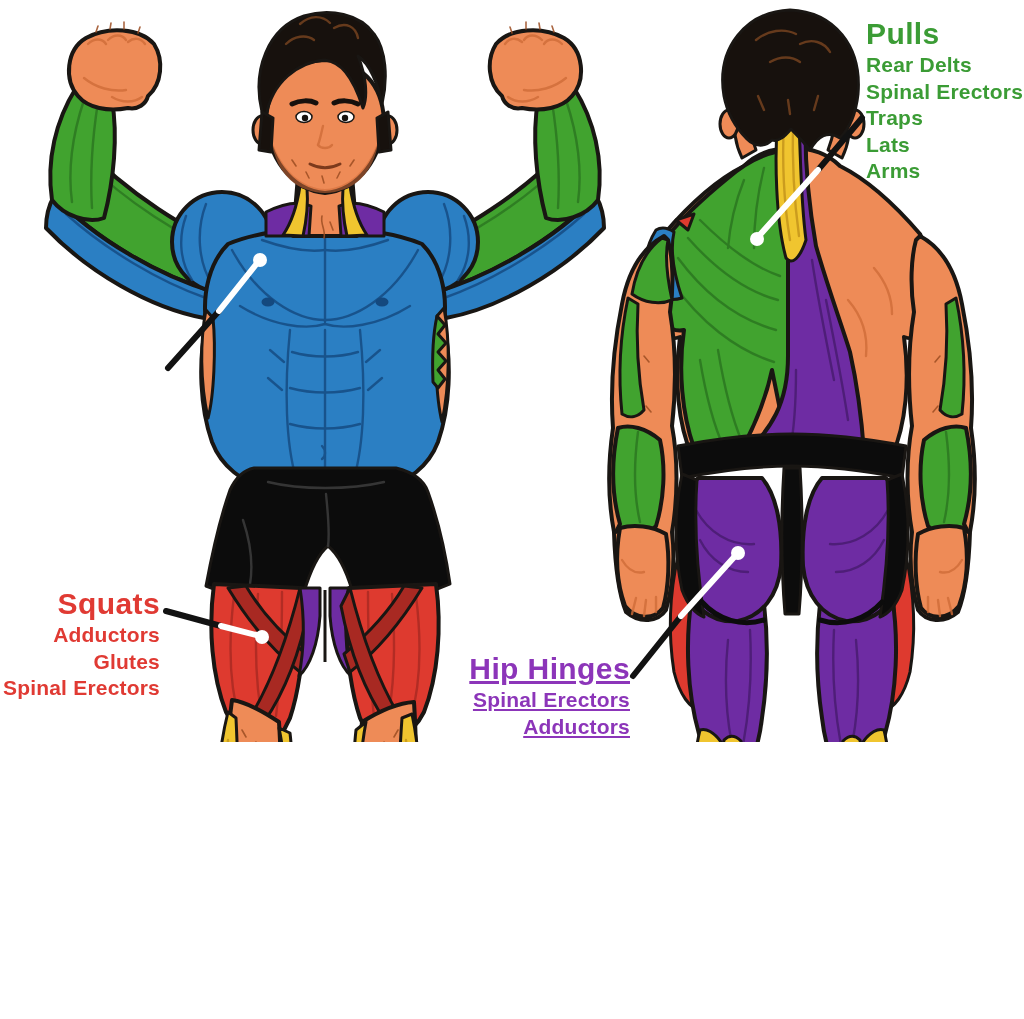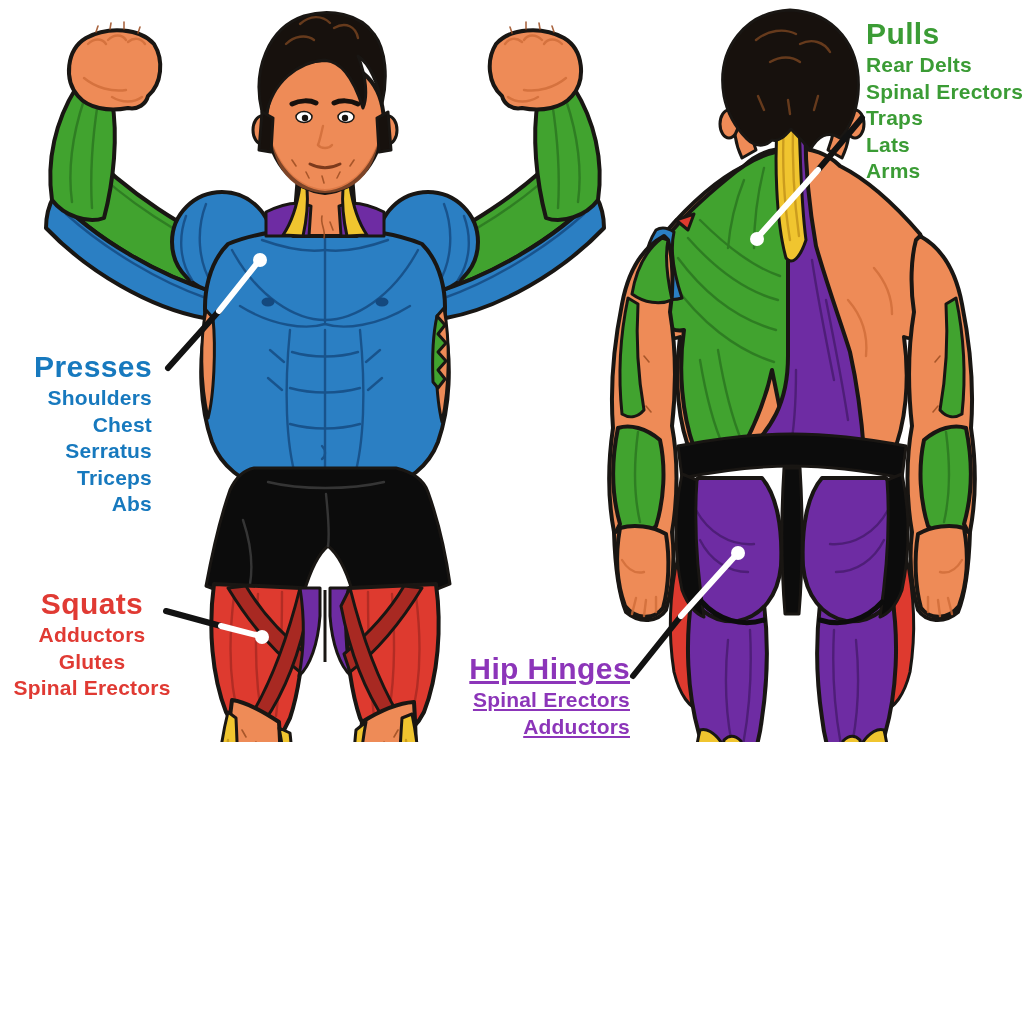--- a/index.html
+++ b/index.html
@@ -499,30 +499,22 @@
 
   <div class="label c-green" style="left:866px;top:16px;width:160px;">
     <div class="ttl">Pulls</div>
     <div class="itm">Rear Delts</div>
     <div class="itm">Spinal Erectors</div>
     <div class="itm">Traps</div>
     <div class="itm">Lats</div>
     <div class="itm">Arms</div>
   </div>
 
-  <div class="label lab-right c-blue" style="left:0;top:349px;width:152px;">
-    <div class="ttl">Presses</div>
-    <div class="itm">Shoulders</div>
-    <div class="itm">Chest</div>
-    <div class="itm">Serratus</div>
-    <div class="itm">Triceps</div>
-    <div class="itm">Abs</div>
-  </div>
-
-  <div class="label lab-right c-red" style="left:12px;top:586px;width:160px;text-align:center;">
+
+  <div class="label lab-right c-red" style="left:0;top:586px;width:160px;">
     <div class="ttl">Squats</div>
     <div class="itm">Adductors</div>
     <div class="itm">Glutes</div>
     <div class="itm">Spinal Erectors</div>
   </div>
 
   <div class="label lab-right c-purple" style="left:430px;top:651px;width:200px;text-decoration:underline;">
     <div class="ttl">Hip Hinges</div>
     <div class="itm">Spinal Erectors</div>
     <div class="itm">Adductors</div>

